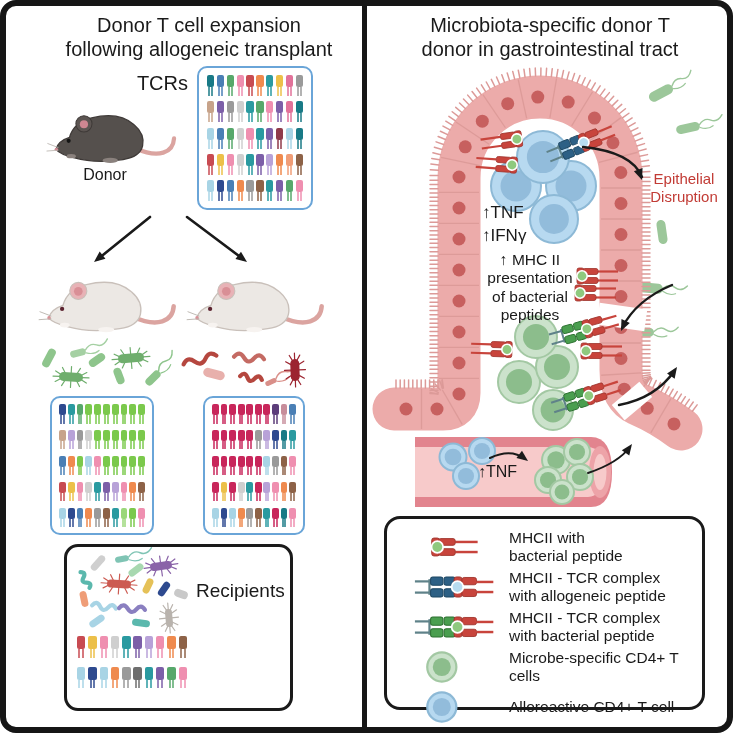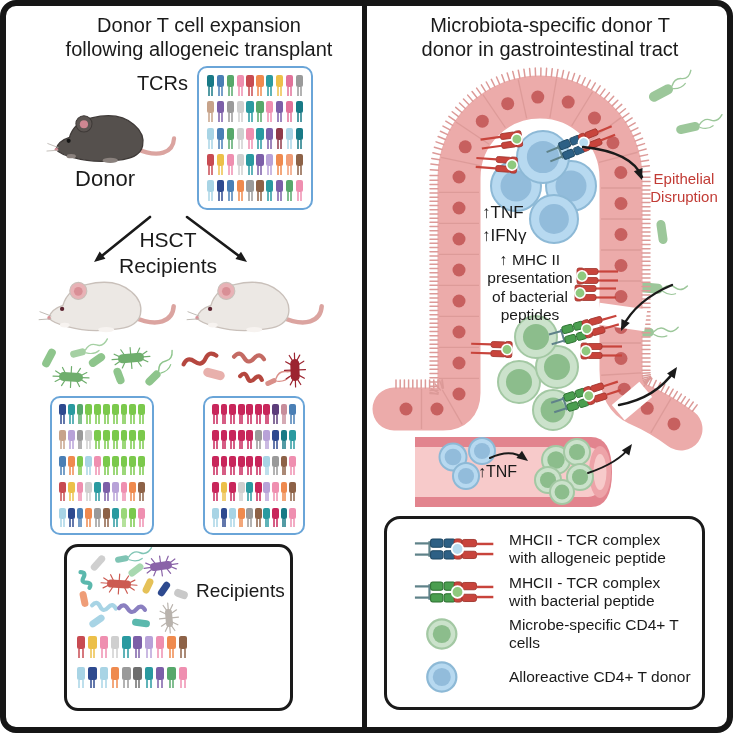--- a/index.html
+++ b/index.html
@@ -716,23 +716,21 @@
       </g>
       <g>
         <path d="M588 473 Q618 463 630 447" fill="none" stroke="#1a1a1a" stroke-width="2" stroke-linecap="round"></path>
         <path d="M0 0 L-11 4.6 L-11 -4.6 Z" fill="#1a1a1a" transform="translate(632 444) rotate(-54)"></path>
       </g>
     </svg>
 
   <div class="lbl title" style="left:24px;top:13px;width:350px;">Donor T cell expansion
 following allogeneic transplant</div>
   <div class="lbl" style="left:108px;top:72px;width:80px;text-align:right;font-size:20px;">TCRs</div>
-  <div class="lbl" style="left:55px;top:166px;width:100px;text-align:center;font-size:22px;">Donor</div>
-  <div class="lbl" style="left:88px;top:227px;width:160px;text-align:center;font-size:21px;line-height:1.22;">HSCT
-Recipients</div>
+  <div class="lbl" style="left:55px;top:166px;width:100px;text-align:center;font-size:16px;">Donor</div>
 
   <div class="tcr-box" id="grid-donor" style="left:197px;top:66px;width:116px;height:144px;padding:7px 8px;">
       <div class="tcr-row">
         <div class="tcr">
           <div class="tcr-head" style="width: 7.4px; height: 12px; background: rgb(25, 122, 134);"></div>
           <div class="tcr-legs">
             <div class="tcr-leg" style="width: 2px; height: 9px; background: rgb(25, 122, 134);"></div>
             <div class="tcr-leg" style="width: 2px; height: 9px; background: rgb(25, 122, 134);"></div>
           </div>
         </div>
@@ -1969,20 +1967,38 @@
 ↑IFNγ</div>
   <div class="lbl red-note" style="left:646px;top:170px;width:76px;font-size:15px;line-height:1.2;">Epithelial
 Disruption</div>
   <div class="lbl" style="left:478px;top:251px;width:104px;text-align:center;font-size:15.5px;line-height:1.18;font-weight:500;">↑ MHC II
 presentation
 of bacterial
 peptides</div>
   <div class="lbl" style="left:478px;top:463px;font-size:16px;font-weight:500;">↑TNF</div>
 
   <div class="legend-box" id="legend">
+      <div class="legend-row">
+        <svg width="112" height="40" viewBox="0 0 112 40">
+          <g transform="translate(56 20) scale(1.12)">
+            <g transform="translate(0 0) rotate(0)">
+              <g transform="">
+                <line x1="2" y1="-4.5" x2="22" y2="-4.5" stroke="#c8443c" stroke-width="2.2"></line>
+                <line x1="2" y1="4.5" x2="22" y2="4.5" stroke="#c8443c" stroke-width="2.2"></line>
+                <rect x="-19" y="-8" width="7" height="16" rx="2" fill="#c8443c" stroke="#9e332c" stroke-width="0.8"></rect>
+                <rect x="-13" y="-7.5" width="15" height="6" rx="2" fill="#c8443c" stroke="#9e332c" stroke-width="0.8"></rect>
+                <rect x="-13" y="1.5" width="15" height="6" rx="2" fill="#c8443c" stroke="#9e332c" stroke-width="0.8"></rect>
+                <circle cx="-14" cy="0" r="5.2" fill="#8fc97e" stroke="#fff" stroke-width="1.6"></circle>
+              </g>
+            </g>
+          </g>
+        </svg>
+        <div class="legend-label">MHCII with
+bacterial peptide</div>
+      </div>
       <div class="legend-row">
         <svg width="112" height="40" viewBox="0 0 112 40">
           <g transform="translate(56 20) scale(1.12)">
             <g transform="translate(0 0) rotate(0)">
               <line x1="-34" y1="-5" x2="-21" y2="-5" stroke="#5f8289" stroke-width="2"></line>
               <line x1="-34" y1="5" x2="-21" y2="5" stroke="#5f8289" stroke-width="2"></line>
               <line x1="-21" y1="-7" x2="-21" y2="7" stroke="#5f8289" stroke-width="2"></line>
               <rect x="-20" y="-9" width="11" height="7.5" rx="2" fill="#2d6085" stroke="#1d4763" stroke-width="0.9"></rect>
               <rect x="-8" y="-9" width="10" height="7.5" rx="2" fill="#2d6085" stroke="#1d4763" stroke-width="0.9"></rect>
               <rect x="-20" y="1.5" width="11" height="7.5" rx="2" fill="#2d6085" stroke="#1d4763" stroke-width="0.9"></rect>
@@ -2035,19 +2051,19 @@
       </div>
       <div class="legend-row">
         <svg width="112" height="40" viewBox="0 0 112 40">
           <g transform="translate(56 20) scale(1.12)">
             <g transform="translate(-10 0) rotate(0)">
               <circle r="13" fill="#b7d9f0" stroke="#8db9d6" stroke-width="2"></circle>
               <circle r="8.06" fill="#92bcdb"></circle>
             </g>
           </g>
         </svg>
-        <div class="legend-label">Alloreactive CD4+ T donor</div>
+        <div class="legend-label">Alloreactive CD4+ T cell</div>
       </div>
     </div>
 
   <div class="divider"></div>
   <div class="frame"></div>
 </div>
 
 </body></html>

